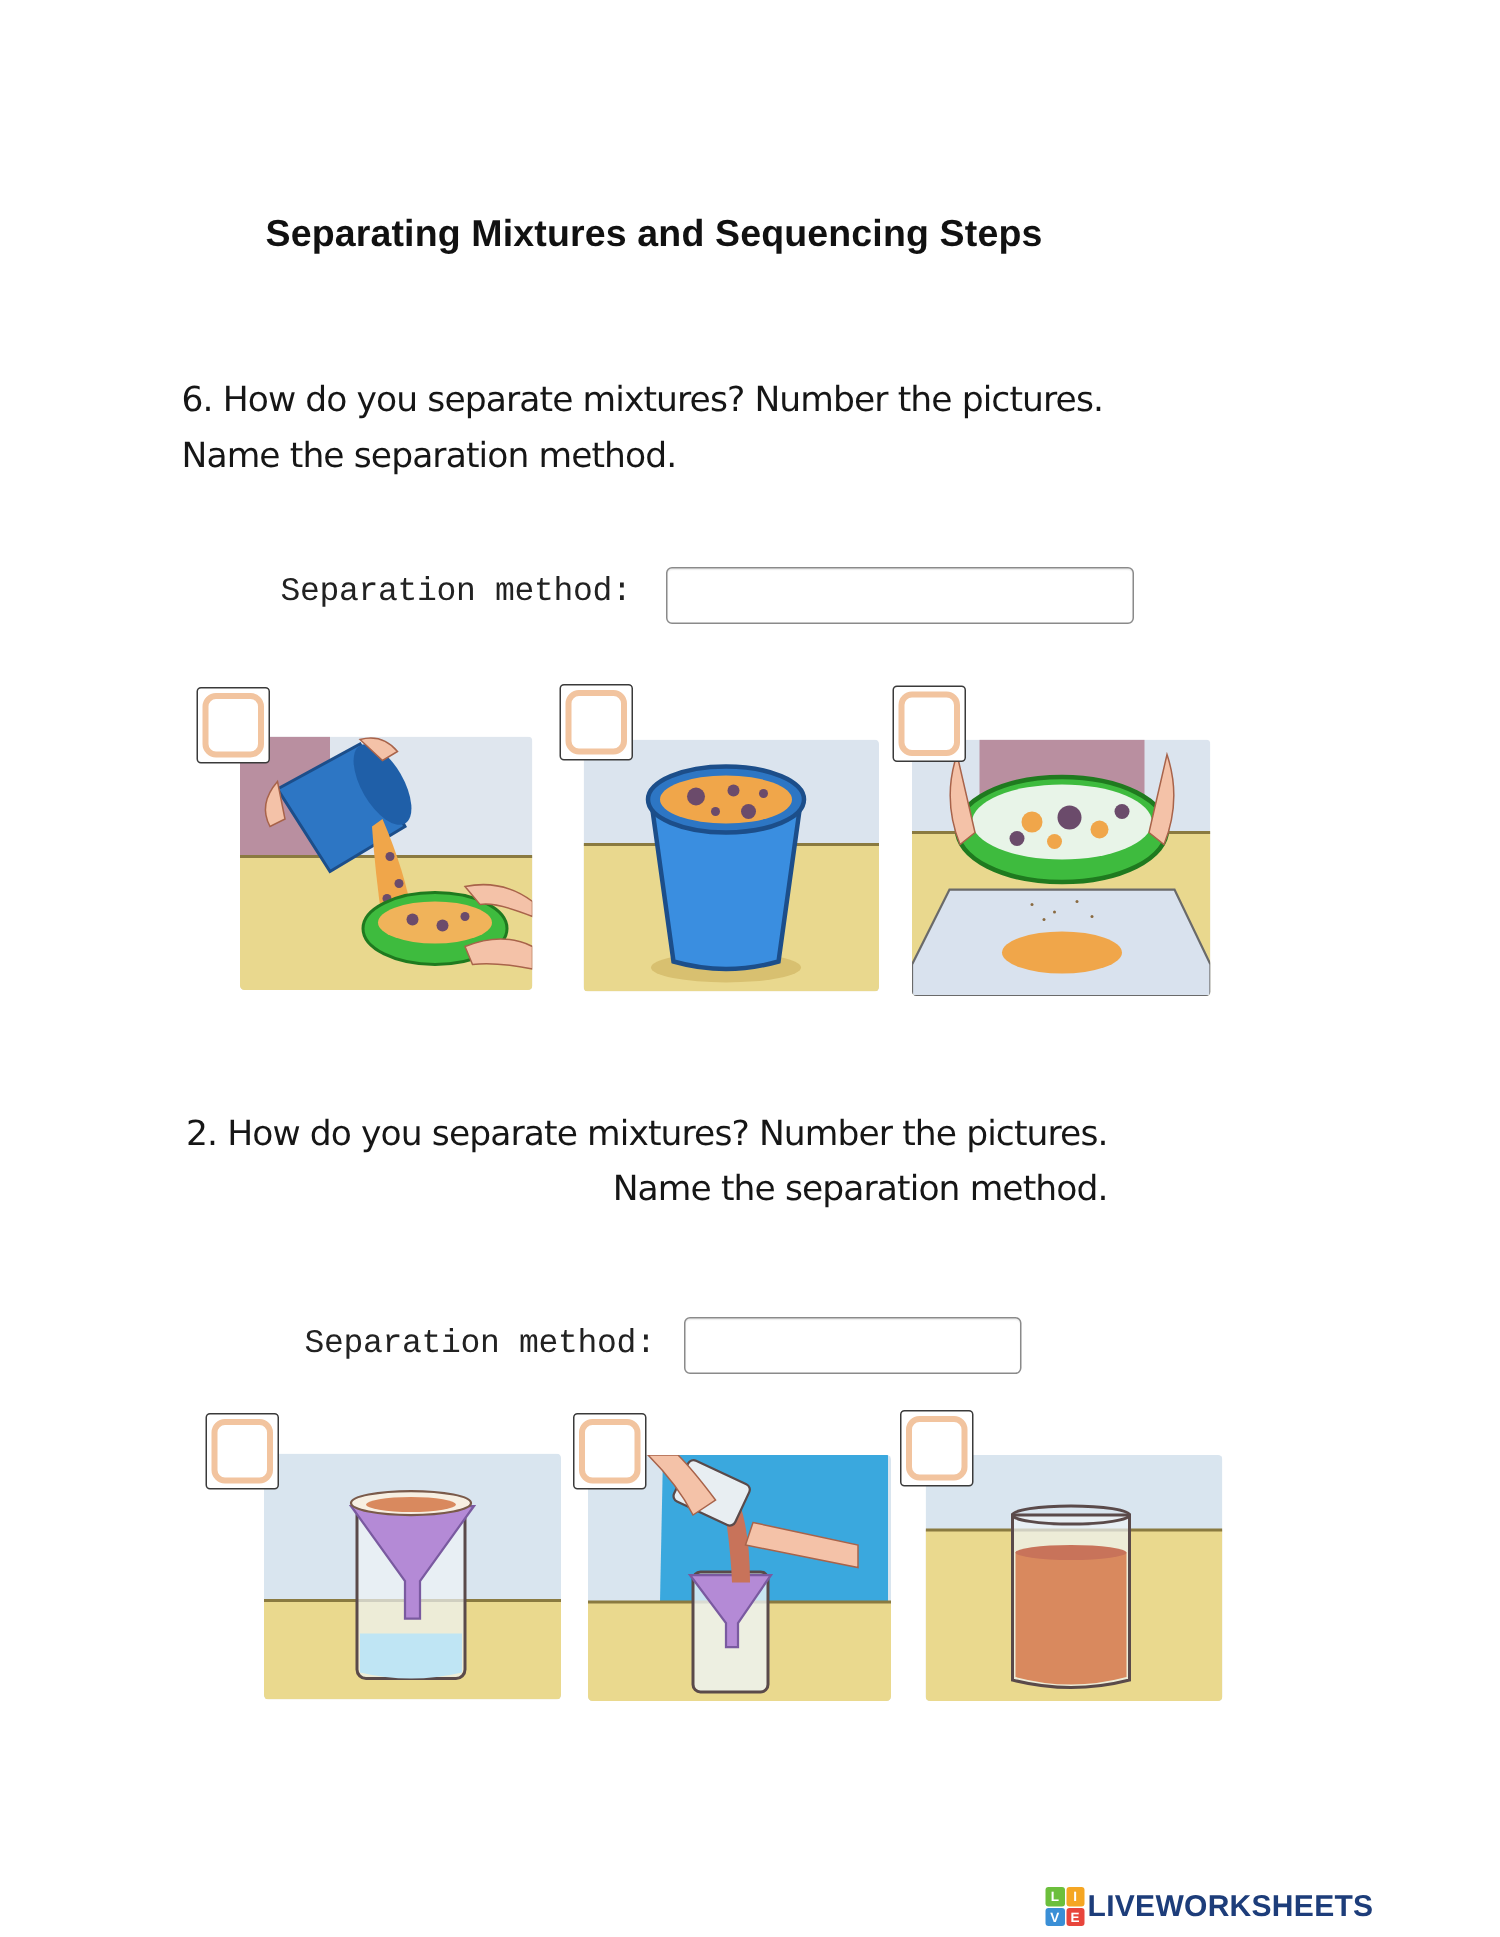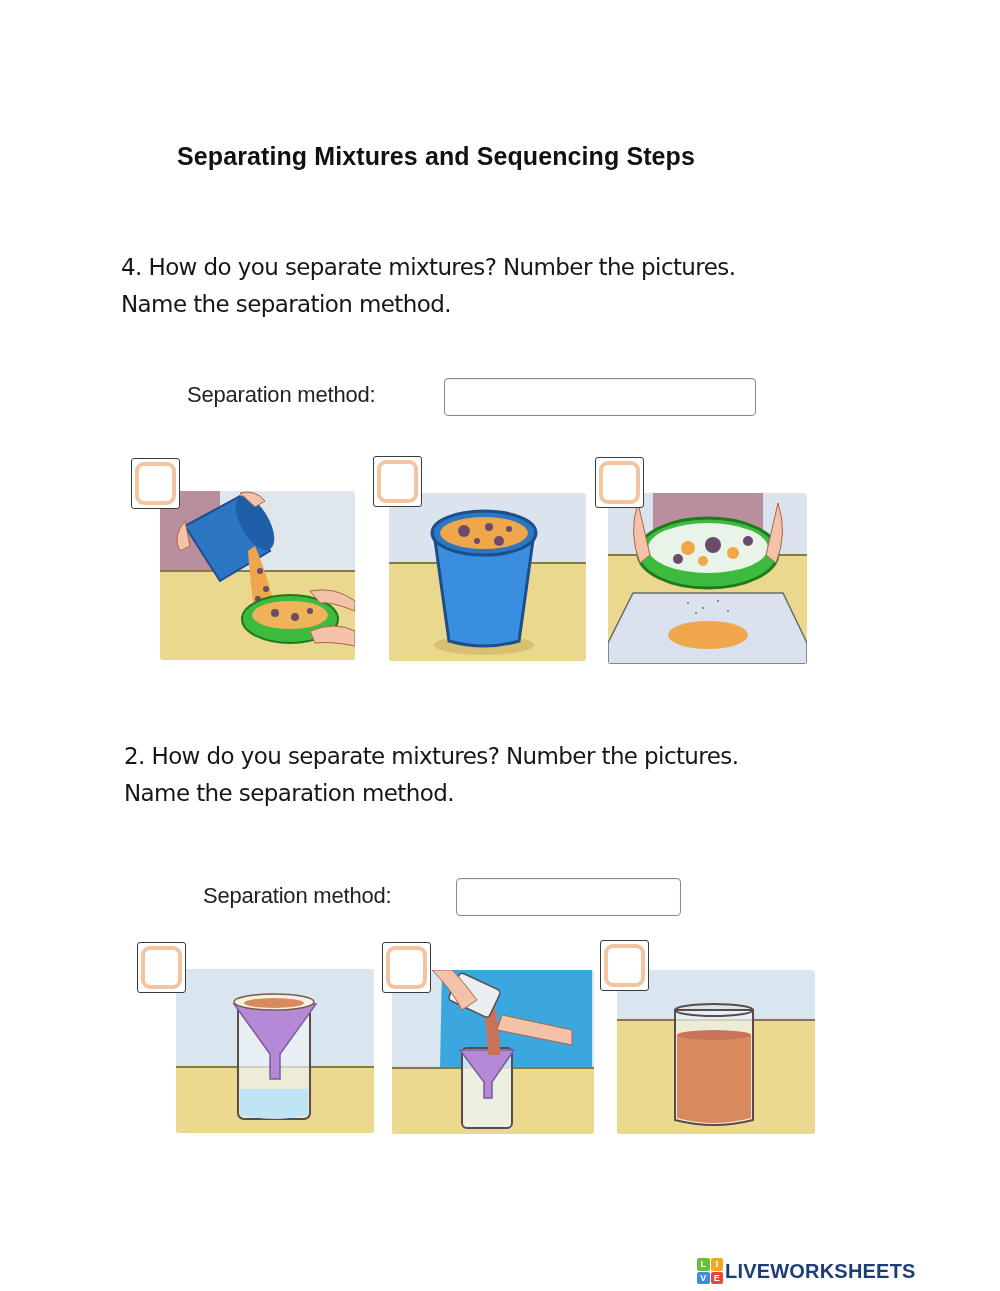--- a/index.html
+++ b/index.html
@@ -9,24 +9,24 @@
     .title {
       position: absolute; left: 0; top: 142px; width: 872px; text-align: center;
       font-family: "Liberation Sans", sans-serif; font-weight: bold; font-size: 25px; color: #111;
       letter-spacing: 0.1px;
     }
     .question {
       position: absolute; font-family: "DejaVu Sans", sans-serif; font-size: 23px; line-height: 37px;
       color: #161616; letter-spacing: -0.6px;
     }
     .q1 { left: 121px; top: 249px; }
-    .q2 { left: 124px; top: 738px; }
+    .q2 { left: 124px; top: 738px; text-align: right; }
 
     .sep-label {
-      position: absolute; font-family: Liberation Sans, sans-serif; font-size: 22px; color: #222;
+      position: absolute; font-family: Liberation Mono, monospace; font-size: 22px; color: #222;
       letter-spacing: -0.2px;
     }
     .sep-label.l1 { left: 187px; top: 382px; }
     .sep-label.l2 { left: 203px; top: 883px; }
 
     .answer-input {
       position: absolute; background: #fff; border: 1px solid #8a8a8a; border-radius: 4px;
       font-size: 18px; padding: 0 8px; outline: none; font-family: "Liberation Sans", sans-serif;
       box-shadow: inset 0 1px 1px rgba(0,0,0,0.08);
     }
@@ -54,21 +54,21 @@
     .brand-logo { width: 26px; height: 26px; display: grid; grid-template-columns: 1fr 1fr; grid-template-rows: 1fr 1fr; gap: 1px; margin-right: 2px; }
     .brand-logo span { font-family: "Liberation Sans", sans-serif; font-weight: bold; font-size: 9px; color: #fff; display: flex; align-items: center; justify-content: center; border-radius: 2px; }
     .brand-text { font-family: "Liberation Sans", sans-serif; font-weight: bold; font-size: 20px; color: #1d3d7a; letter-spacing: 0.2px; }
   </style>
 </head>
 <body>
 
 <div class="title">Separating Mixtures and Sequencing Steps</div>
 
 <div class="question q1">
-  <div>4. How do you separate mixtures? Number the pictures.</div>
+  <div>6. How do you separate mixtures? Number the pictures.</div>
   <div>Name the separation method.</div>
 </div>
 <div class="sep-label l1">Separation method:</div>
 <input class="answer-input i1" type="text" value="" style="">
 
 <div class="picture" style="left:160px;top:491px;width:195px;height:169px;" title="Pouring a bucket of sand and stones into a green sieve">
   <svg viewBox="0 0 195 169">
     <rect width="195" height="169" fill="#dfe6ee"></rect>
     <rect x="0" y="0" width="60" height="80" fill="#b98fa0"></rect>
     <rect x="0" y="80" width="195" height="89" fill="#e9d88e"></rect>

